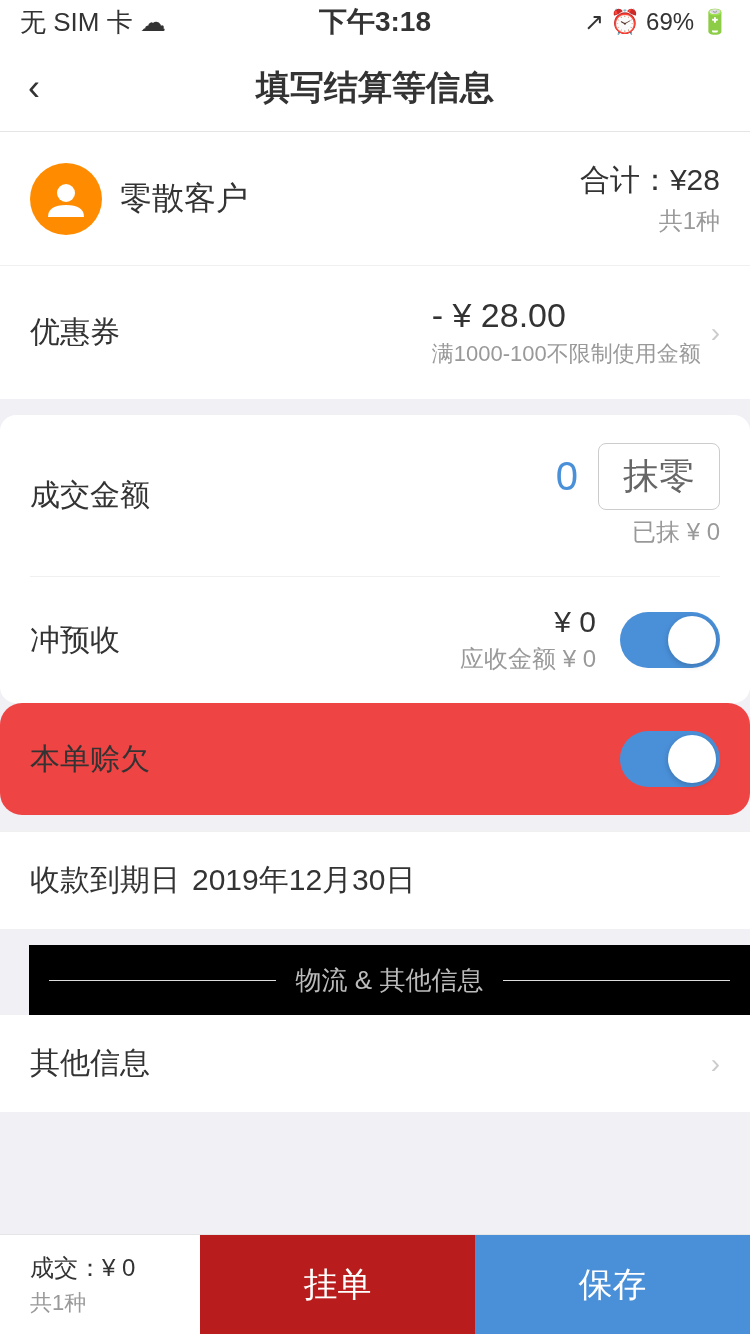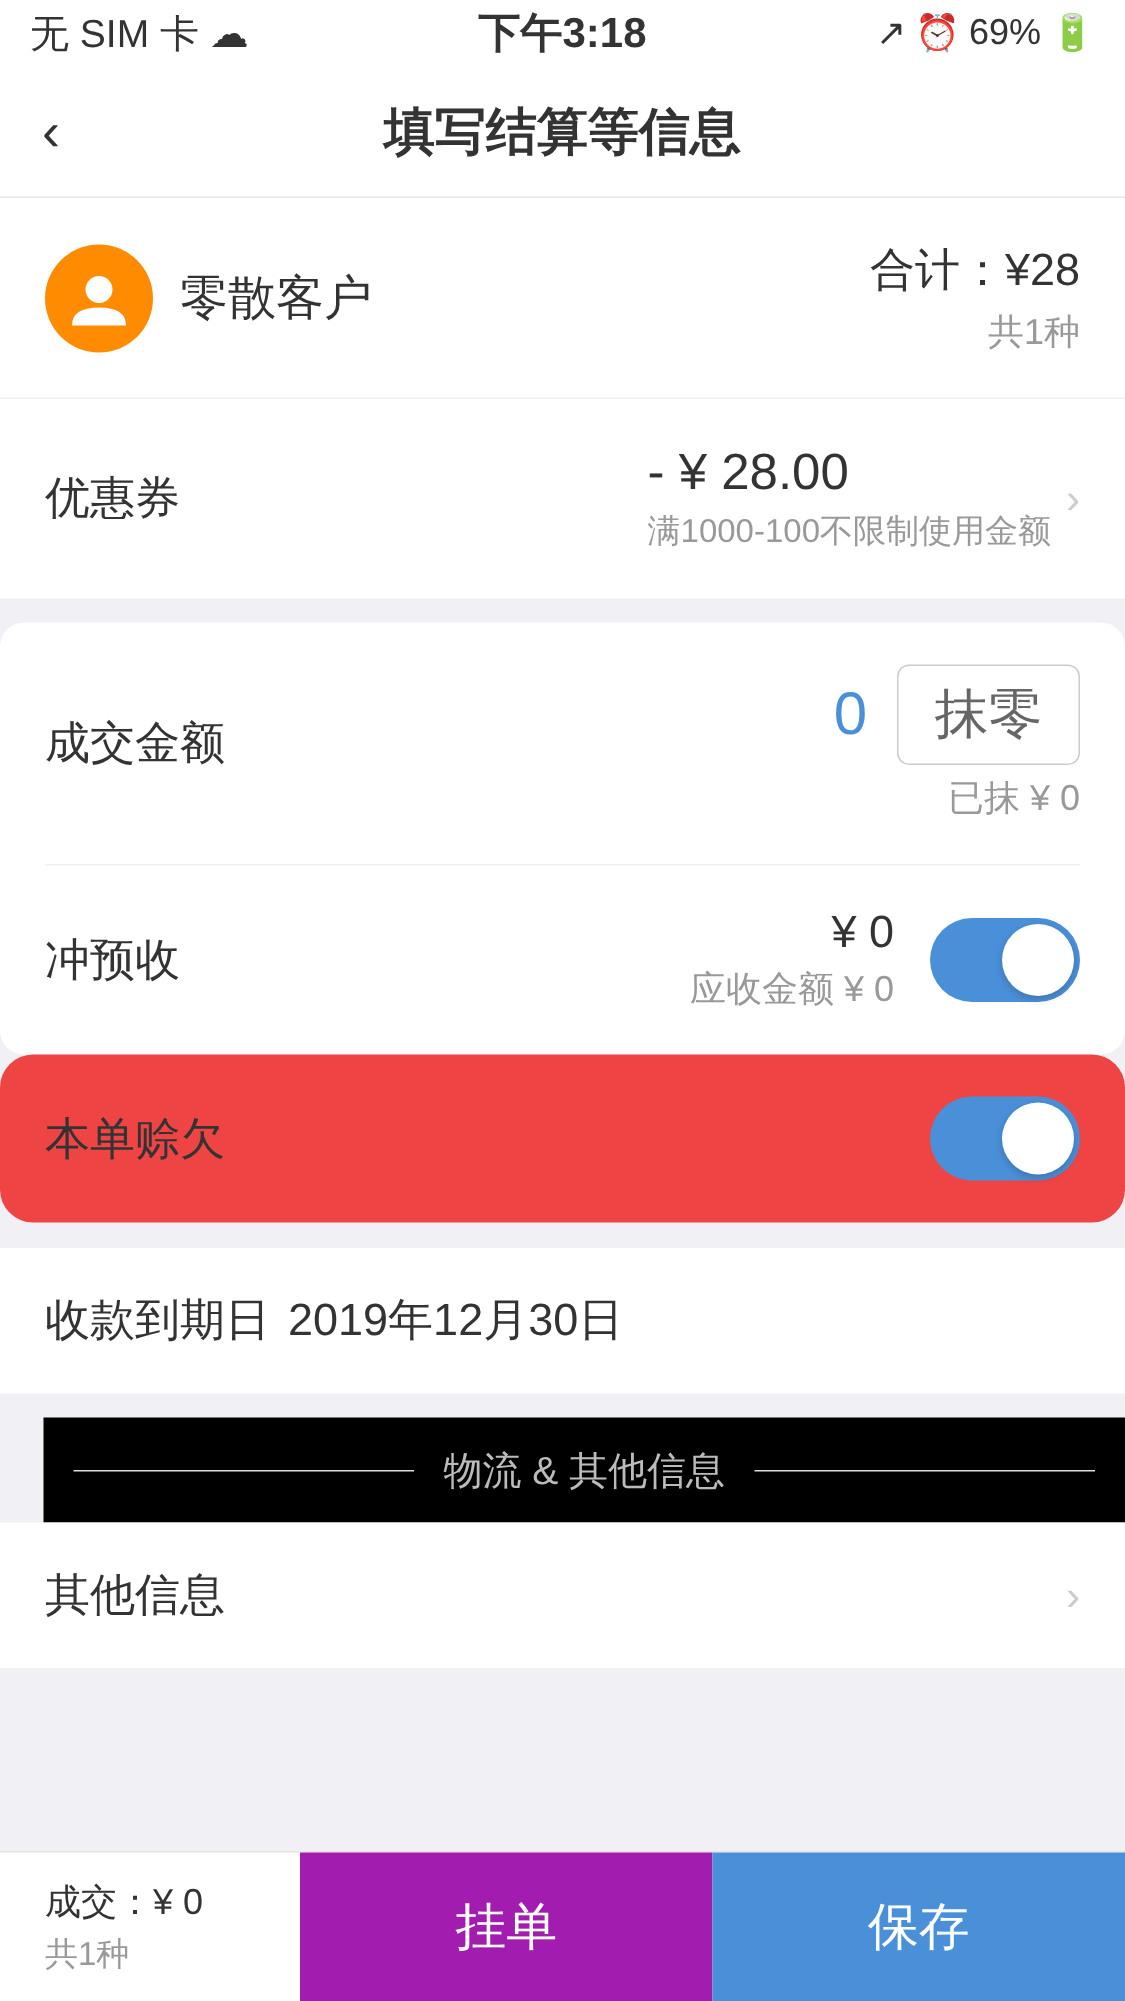--- a/index.html
+++ b/index.html
@@ -234,21 +234,21 @@
     .bottom-count { font-size: 22px; color: #999; margin-top: 4px; }
     .bottom-btn {
       flex: 1;
       display: flex;
       align-items: center;
       justify-content: center;
       font-size: 34px;
       color: #fff;
       cursor: pointer;
     }
-    .btn-hang { background: #a21caf; }
+    .btn-hang { background: #b91c1c; }
     .btn-save { background: #4a90d9; }
   </style>
 </head>
 <body>
 
 <div class="status-bar">
   <div class="status-left">
     <span>无 SIM 卡 ☁</span>
   </div>
   <div class="status-center">下午3:18</div>

